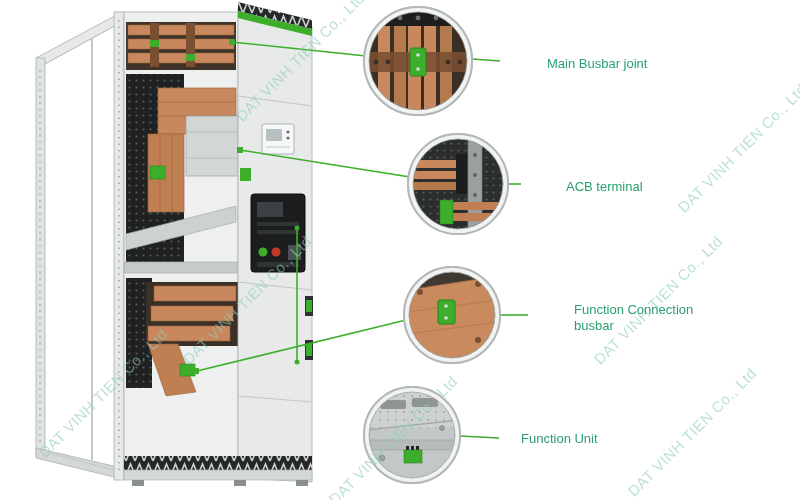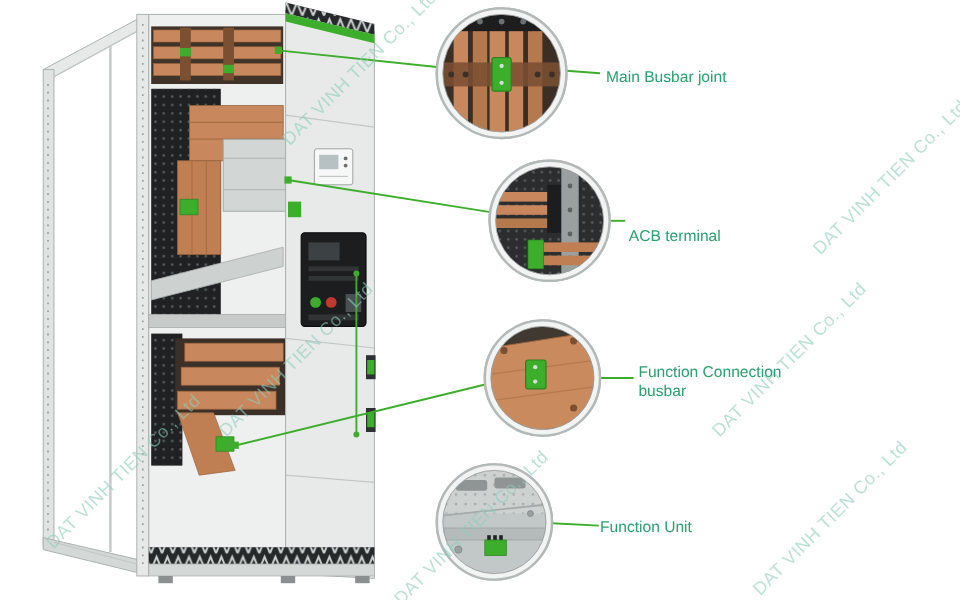--- a/index.html
+++ b/index.html
@@ -8,26 +8,26 @@
     font-family:"Liberation Sans", sans-serif;
   }
   #drawing{position:absolute;left:0;top:0;z-index:1;}
   .wm{
     position:absolute;z-index:2;white-space:nowrap;
     font-size:15px;letter-spacing:.5px;color:#8ecdbb;opacity:.6;
     transform:translate(-50%,-50%) rotate(-45deg);
     pointer-events:none;
   }
   .callout-label{
-    position:absolute;z-index:3;color:#2aa06e;font-size:13px;line-height:1.25;
+    position:absolute;z-index:3;color:#2aa06e;font-size:13px;line-height:1.25;margin-left:42px;
   }
   .lbl-main{left:505px;top:56px;}
-  .lbl-acb{left:524px;top:189px;}
+  .lbl-acb{left:524px;top:179px;}
   .lbl-customer{left:532px;top:302px;width:120px;}
-  .lbl-function{left:500px;top:431px;}
+  .lbl-function{left:479px;top:431px;}
 </style>
 </head>
 <body>
 
 <div id="stage">
 
   <svg id="drawing" width="800" height="500" viewBox="0 0 800 500">
     <defs>
       <pattern id="perf" width="7" height="7" patternUnits="userSpaceOnUse">
         <circle cx="3.5" cy="3.5" r="1.1" fill="#565b5c"></circle>

